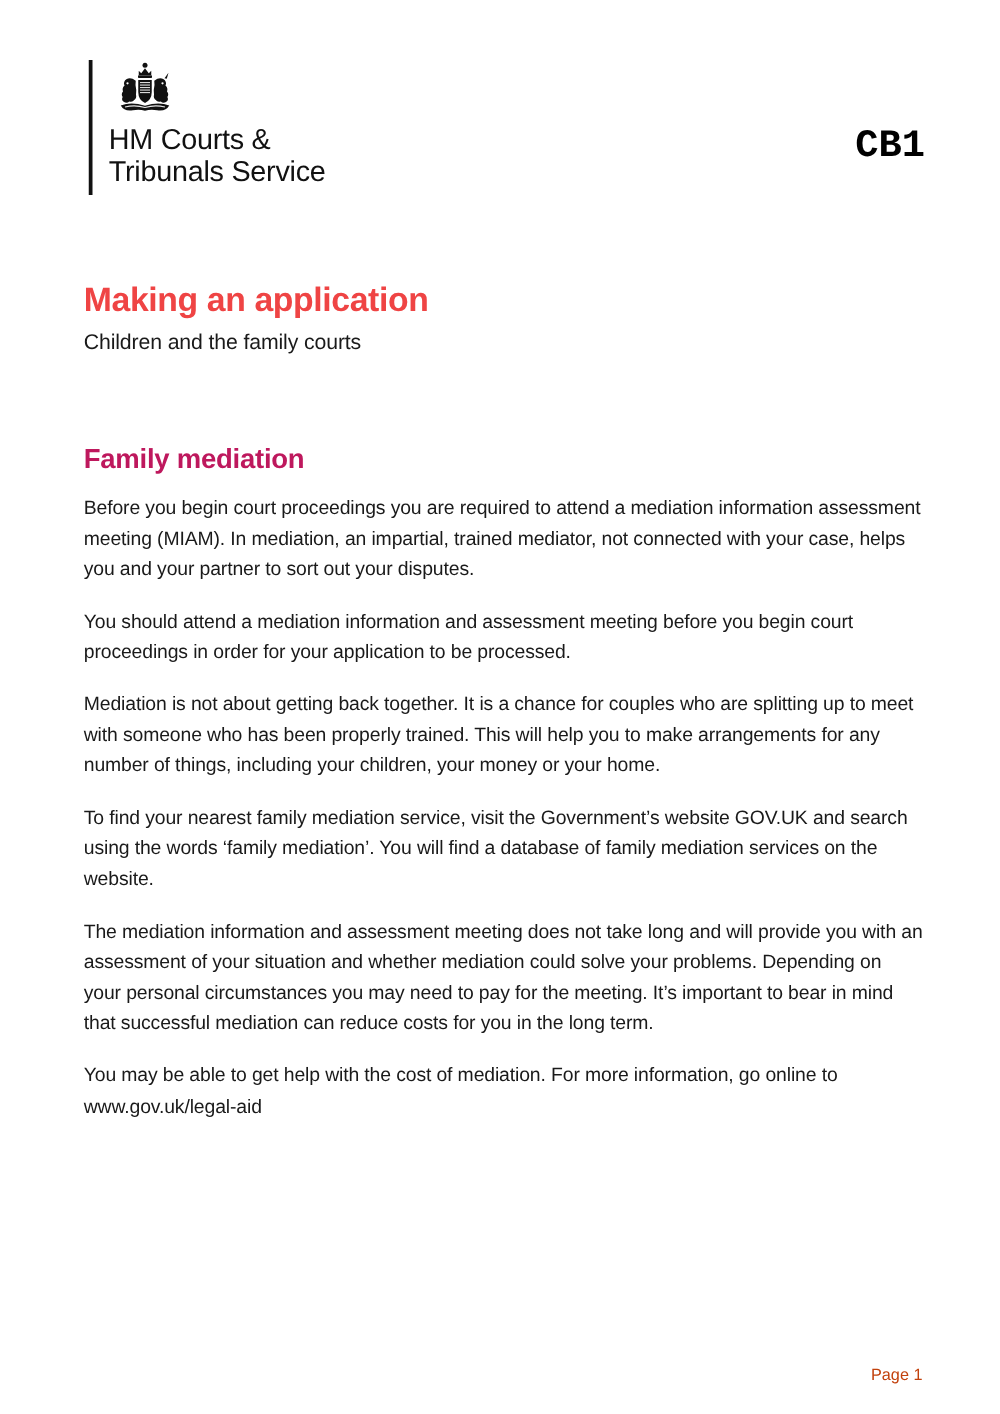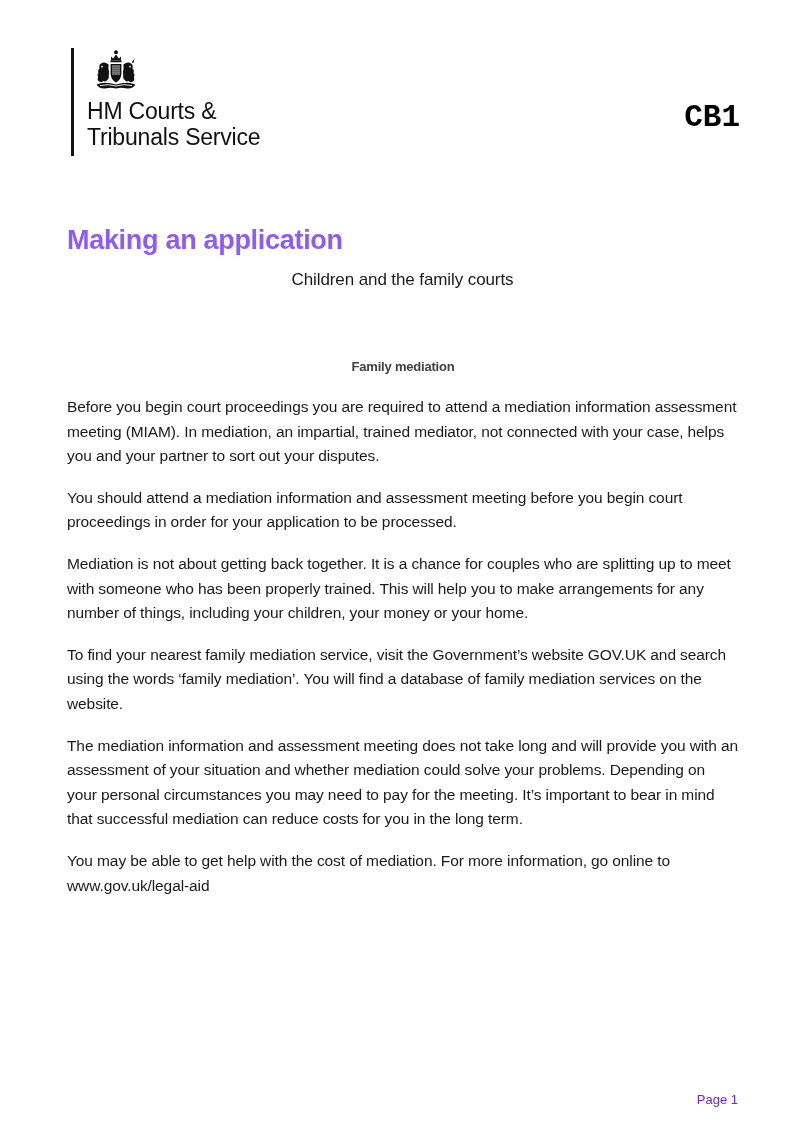--- a/index.html
+++ b/index.html
@@ -80,49 +80,47 @@
   .title-block {
     position: absolute;
     top: 224px;
     left: 67px;
     right: 62px;
   }
   .doc-title {
     font-size: 27px;
     line-height: 32px;
     font-weight: bold;
-    color: #8b5cf6;
+    color: #ef4444;
     margin: 0 0 7px 0;
     letter-spacing: -0.3px;
   }
   .doc-subtitle {
     font-size: 17px;
     line-height: 22px;
     font-weight: normal;
     color: #1a1a1a;
-    margin: 13px;
+    margin: 0;
     letter-spacing: -0.1px;
-    text-align: center;
   }
 
   
   .section {
     position: absolute;
     top: 355px;
     left: 67px;
     width: 672px;
   }
   .section-heading {
-    font-size: 13px;
+    font-size: 22px;
     line-height: 24px;
     font-weight: bold;
-    color: #404040;
+    color: #be185d;
     margin: 0 0 16px 0;
     letter-spacing: -0.2px;
-    text-align: center;
   }
   .para {
     font-size: 15.5px;
     line-height: 24.6px;
     color: #1a1a1a;
     margin: 0 0 17px 0;
     letter-spacing: -0.1px;
     text-align: left;
   }
   .para:last-child { margin-bottom: 12px; }
@@ -131,21 +129,21 @@
   .footer {
     position: absolute;
     left: 67px;
     right: 62px;
     bottom: 22px;
     text-align: right;
   }
   .page-number {
     font-size: 13px;
     line-height: 18px;
-    color: #6d28d9;
+    color: #c2410c;
     margin-top: 39px;
   }
 </style>
 </head>
 <body>
 
 <div class="page">
 
   <div class="masthead">
 

